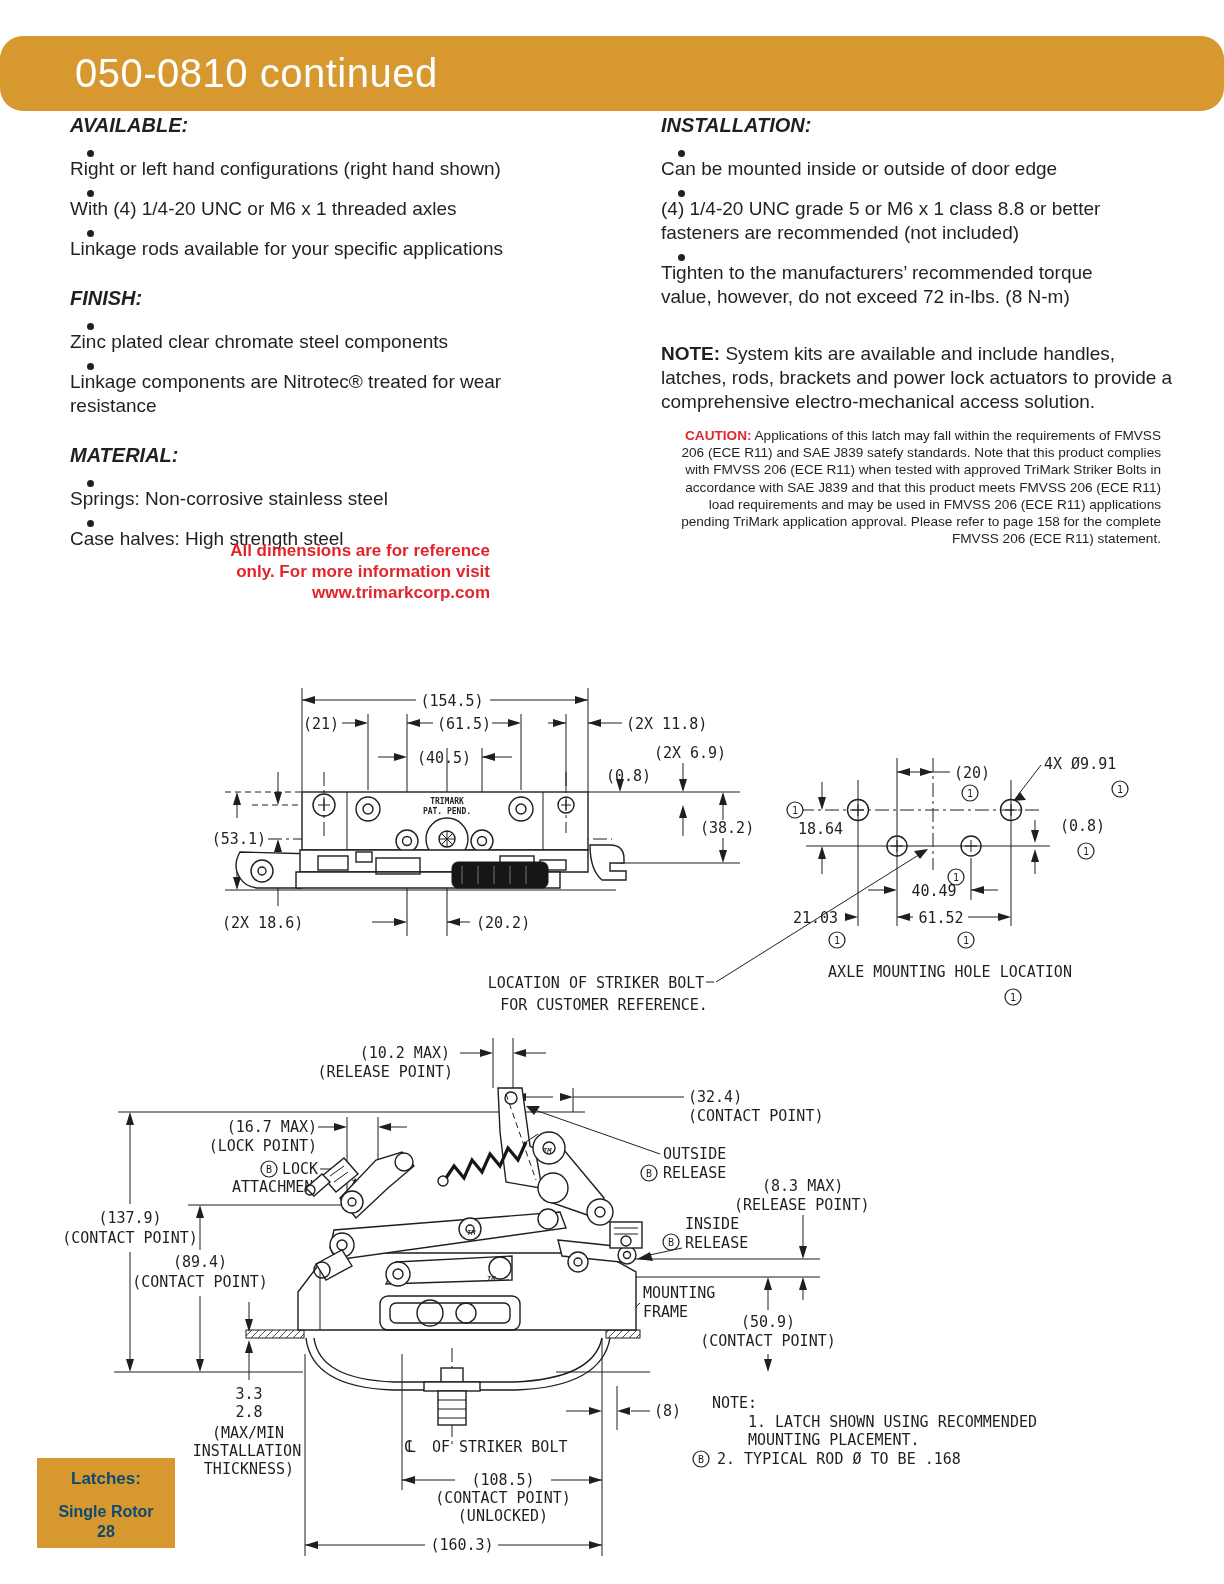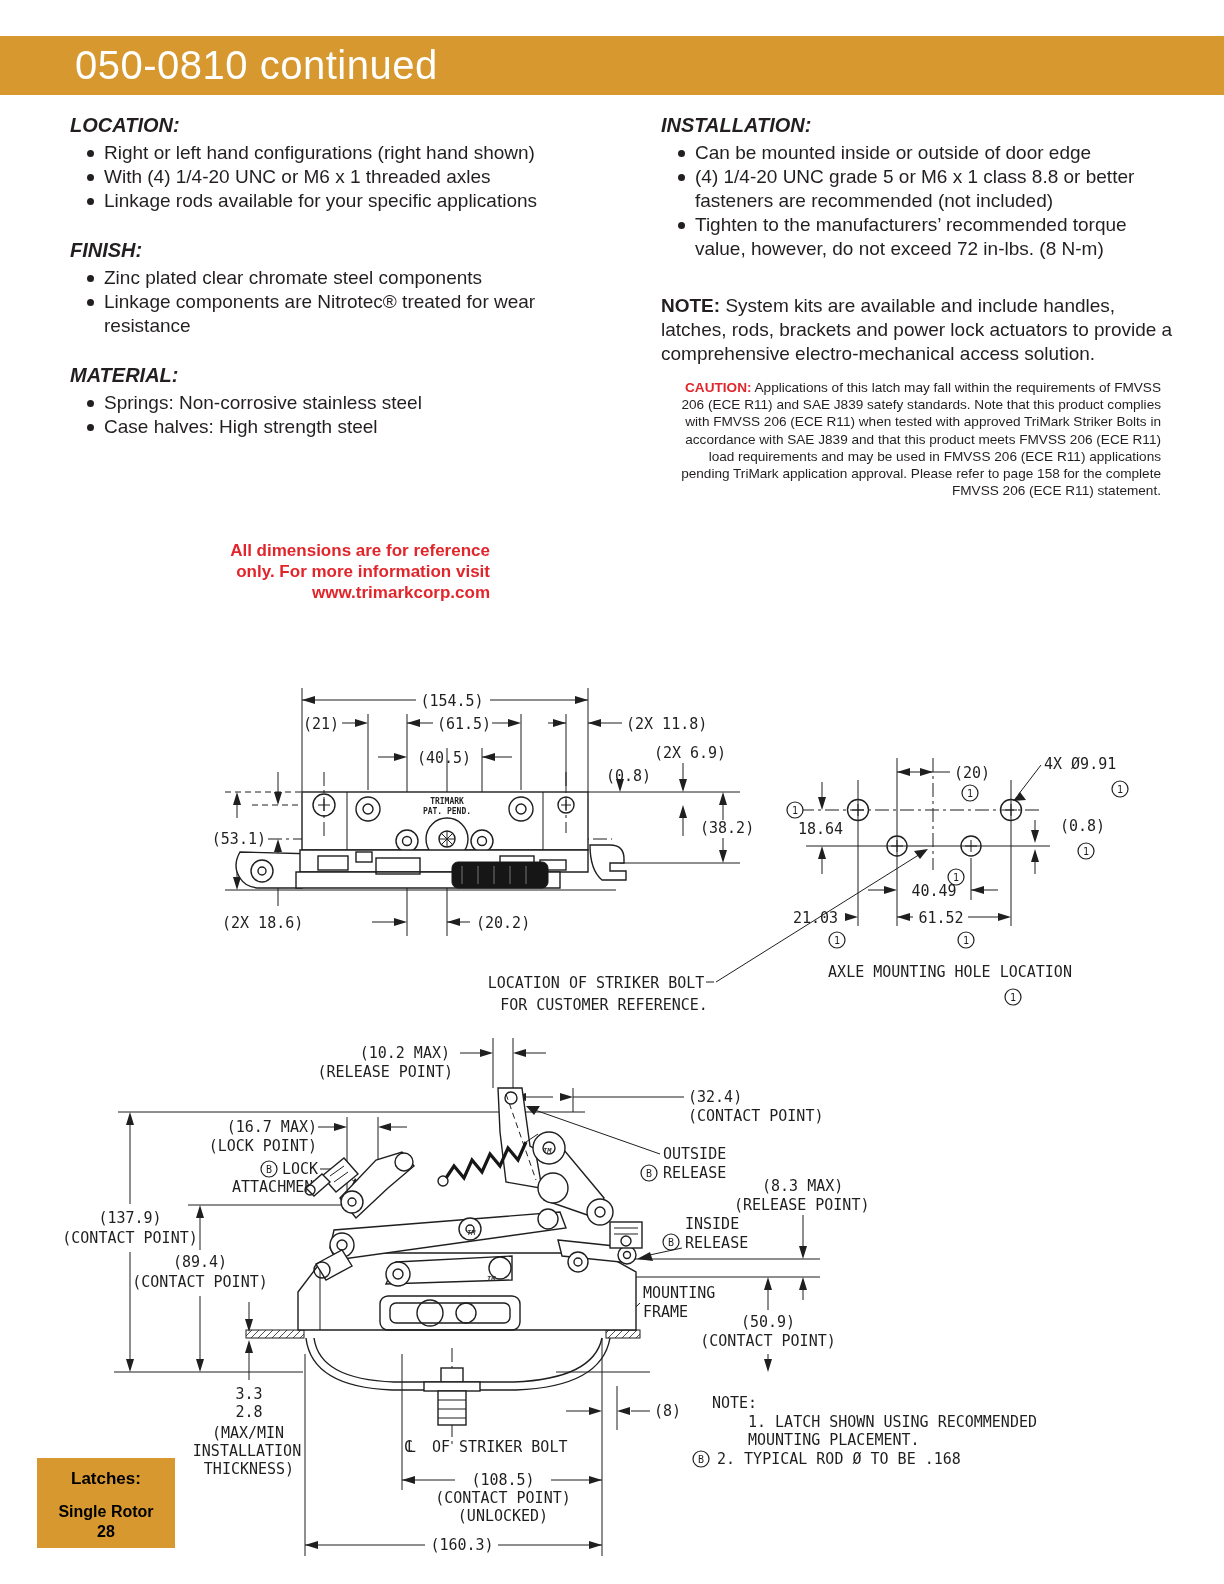--- a/index.html
+++ b/index.html
@@ -1,42 +1,42 @@
 <!DOCTYPE html>
 <html style="--accent: #D7982F; --red: #E2252B;"><head>
 <meta charset="utf-8">
 <style>
   html,body{margin:0;padding:0;background:#e8e8e8;}
   .page{position:relative;width:1224px;height:1584px;background:#ffffff;overflow:hidden;
         font-family:"Liberation Sans",sans-serif;color:#231f20;}
   
-  .band{position:absolute;left:0;top:36px;width:1224px;height:59px;background:var(--accent,#D7982F);
-        display:flex;align-items:center;}
+  .band{position:absolute;left:0;top:36px;width:1224px;height:75px;background:var(--accent,#D7982F);
+        display:flex;align-items:center;border-radius:23px;}
   .band h1{margin:0 0 0 75px;font-size:40px;font-weight:400;color:#ffffff;letter-spacing:.5px;}
   
   .col{position:absolute;top:112px;}
   .col-left{left:70px;width:540px;}
   .col-right{left:637px;width:520px;margin-left:24px;}
   .sect{margin:0 0 22px 0;}
   .sect.gap2{margin-top:24px;}
   .sect h2{margin:0;font-size:20px;line-height:26px;font-weight:bold;font-style:italic;color:#231f20;}
   .bullets{margin-top:3px;}
-  .bullet-item{display:flex;font-size:19px;line-height:24px;width:506px;}
+  .bullet-item{display:flex;font-size:19px;line-height:24px;width:506px;flex-direction:column;}
   .col-right .bullet-item{width:486px;}
   .dot{flex:none;width:7px;height:7px;border-radius:50%;background:#231f20;margin:9px 10px 0 17px;}
   .para{font-size:19px;line-height:24px;width:520px;margin-top:33px;}
   .para .lbl{font-weight:bold;}
   .caution{font-size:13.6px;line-height:17.2px;width:500px;margin-top:13px;text-align:right;}
   .caution .lbl{font-weight:bold;color:var(--red,#E2252B);}
   
   .refnote{position:absolute;left:150px;top:540px;width:340px;text-align:right;
            color:var(--red,#E2252B);font-weight:bold;font-size:17px;line-height:21px;}
   
   .tabbox{position:absolute;left:37px;top:1458px;width:138px;height:90px;background:var(--accent,#D7982F);
-          color:#000000;text-align:center;font-weight:bold;}
+          color:#0c4a6e;text-align:center;font-weight:bold;}
   .tabbox .l1{padding-top:12px;font-size:17px;line-height:18px;}
   .tabbox .l2{margin-top:14px;font-size:16px;line-height:20px;}
   .tabbox .l3{font-size:16px;line-height:20px;}
   
   svg.drw{position:absolute;left:0;top:636px;}
   svg.drw text{font-family:"DejaVu Sans Mono",monospace;font-size:15px;fill:#1f1f1f;}
   svg.drw text.sm{font-size:8px;font-weight:bold;}
   svg.drw text.tm{font-size:7px;font-style:italic;font-weight:bold;fill:#333;}
   svg.drw text.flagtxt{font-size:10px;}
   .ln{stroke:#1f1f1f;stroke-width:1;fill:none;}
@@ -52,21 +52,21 @@
 <body>
 
 <div class="page">
 
   <div class="band">
     <h1>050-0810 continued</h1>
   </div>
 
   <div class="col col-left">
     <div class="sect">
-      <h2>LOCATION:</h2>
+      <h2>AVAILABLE:</h2>
       <div class="bullets">
           <div class="bullet-item">
             <span class="dot"></span>
             <span>Right or left hand configurations (right hand shown)</span>
           </div>
           <div class="bullet-item">
             <span class="dot"></span>
             <span>With (4) 1/4-20 UNC or M6 x 1 threaded axles</span>
           </div>
           <div class="bullet-item">

